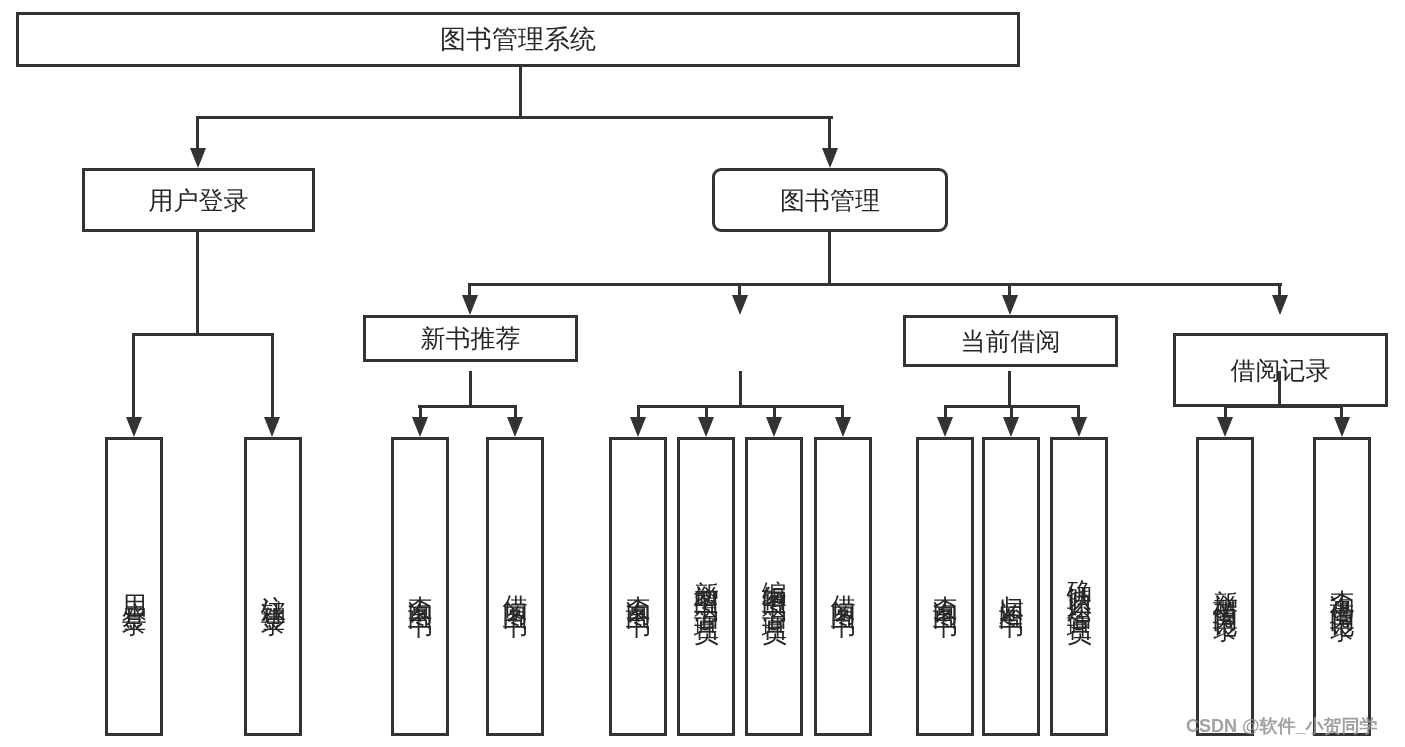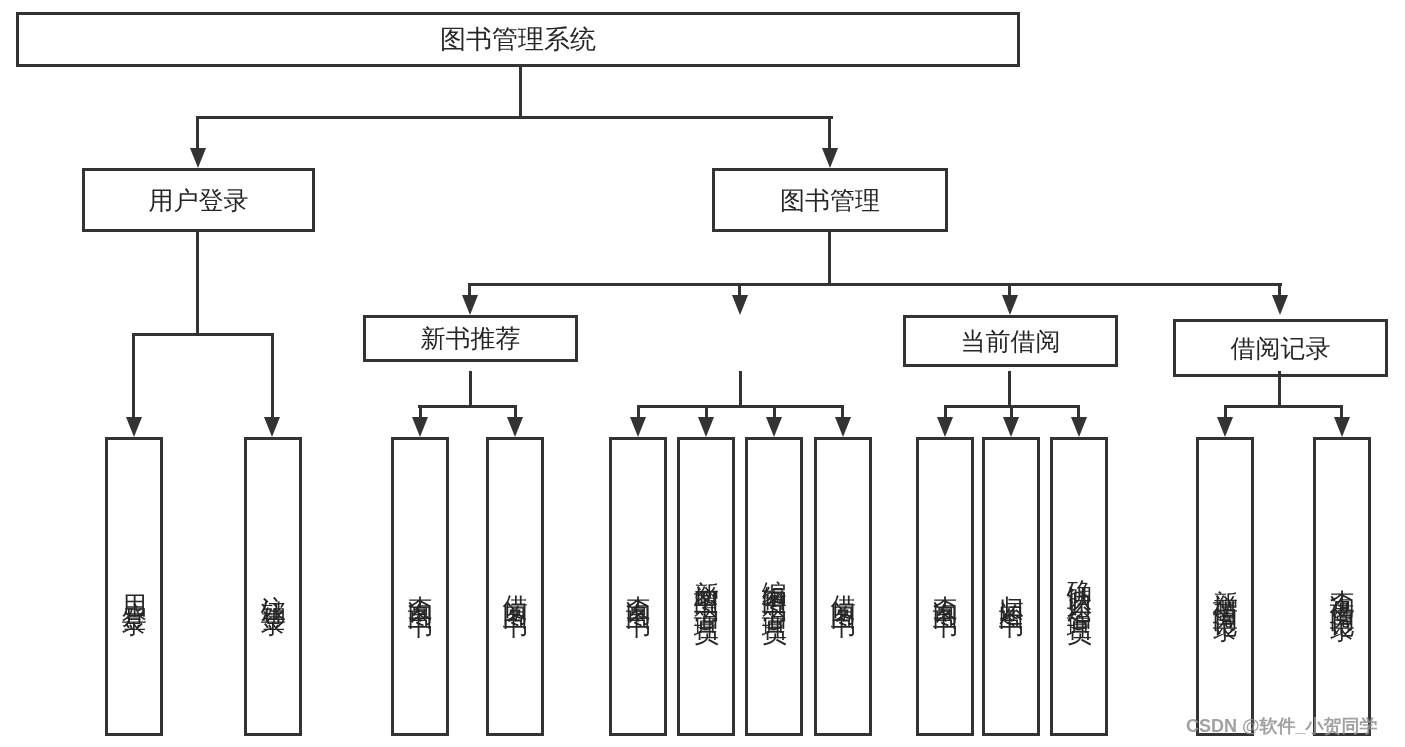--- a/index.html
+++ b/index.html
@@ -64,21 +64,21 @@
   <div class="vline" style="left:519px; top:67px; height:52px;"></div>
   <div class="hline" style="left:196px; top:116px; width:637px;"></div>
   <div class="vline" style="left:196px; top:116px; height:36px;"></div>
   <div class="arrow-down" style="left:190px; top:148px;"></div>
   <div class="vline" style="left:828px; top:116px; height:36px;"></div>
   <div class="arrow-down" style="left:822px; top:148px;"></div>
 
   <div class="box" style="left:82px; top:168px; width:233px; height:64px;">
     <span class="h-label">用户登录</span>
   </div>
-  <div class="box" style="left:712px; top:168px; width:236px; height:64px;">
+  <div class="box" style="left:712px; top:168px; width:236px; height:64px;border-radius:9px;">
     <span class="h-label">图书管理</span>
   </div>
 
   <div class="vline" style="left:196px; top:230px; height:106px;"></div>
   <div class="hline" style="left:132px; top:333px; width:142px;"></div>
   <div class="vline" style="left:132px; top:333px; height:86px;"></div>
   <div class="arrow-down" style="left:126px; top:417px;"></div>
   <div class="vline" style="left:271px; top:333px; height:86px;"></div>
   <div class="arrow-down" style="left:264px; top:417px;"></div>
 
@@ -92,21 +92,21 @@
   <div class="arrow-down" style="left:1002px; top:295px;"></div>
   <div class="vline" style="left:1278px; top:283px; height:14px;"></div>
   <div class="arrow-down" style="left:1272px; top:295px;"></div>
 
   <div class="box" style="left:363px; top:315px; width:215px; height:47px;">
     <span class="h-label">新书推荐</span>
   </div>
   <div class="box" style="left:903px; top:315px; width:215px; height:52px;">
     <span class="h-label">当前借阅</span>
   </div>
-  <div class="box" style="left:1173px; top:319px; width:215px; height:58px;justify-content:center;">
+  <div class="box" style="left:1173px; top:333px; width:215px; height:74px;justify-content:center;">
     <span class="h-label">借阅记录</span>
   </div>
 
   <div class="vline" style="left:469px; top:371px; height:37px;"></div>
   <div class="hline" style="left:418px; top:405px; width:99px;"></div>
   <div class="vline" style="left:419px; top:405px; height:15px;"></div>
   <div class="arrow-down" style="left:412px; top:417px;"></div>
   <div class="vline" style="left:514px; top:405px; height:15px;"></div>
   <div class="arrow-down" style="left:507px; top:417px;"></div>
 

